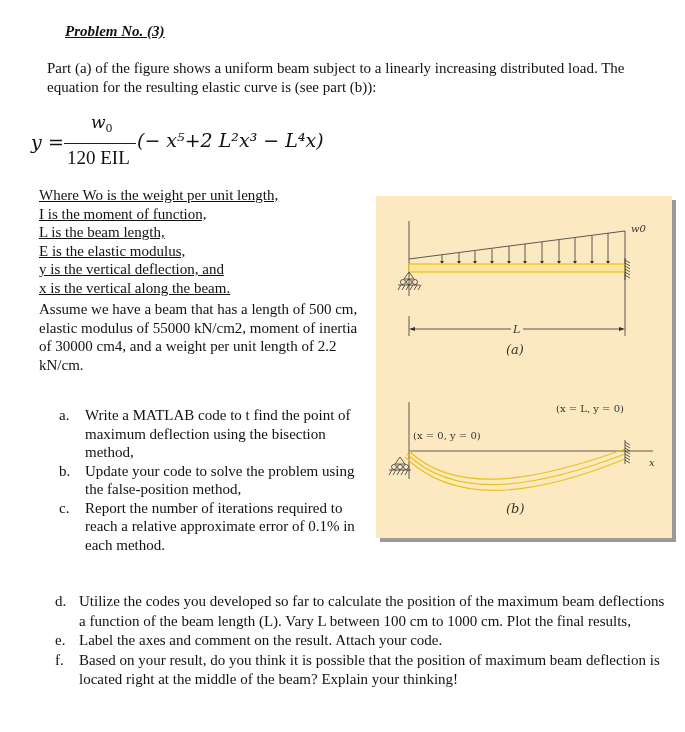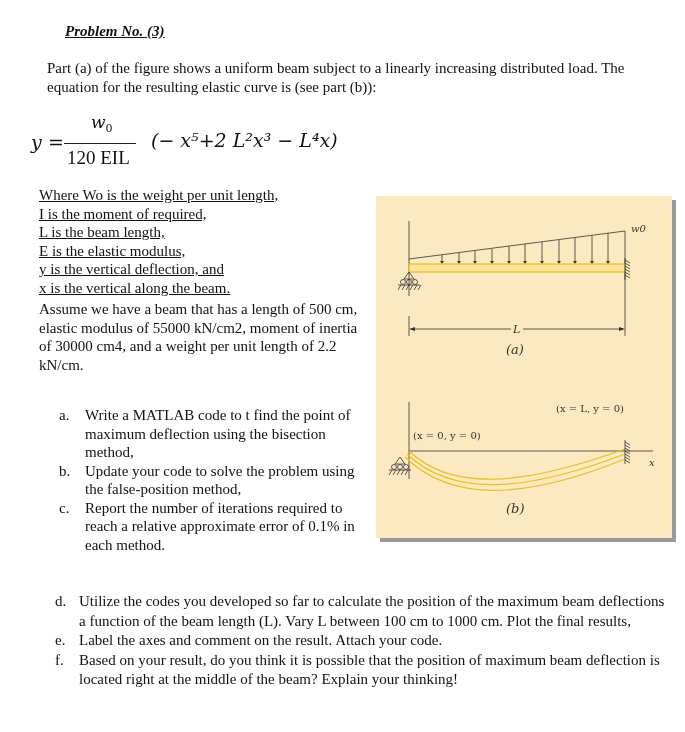--- a/index.html
+++ b/index.html
@@ -9,21 +9,21 @@
   .title { left: 31px; top: 23px; font-size: 15px; font-weight: bold; font-style: italic;
            text-decoration: underline; margin-left: 34px; }
   .intro { left: 31px; top: 59px; width: 630px; font-size: 15px; line-height: 19px; margin-left: 16px; }
   .eq { left: 31px; top: 108px; width: 300px; height: 60px; font-family: "DejaVu Serif", serif; }
   .eq .y { position: absolute; left: 0; top: 23px; font-size: 19px; font-style: italic; }
   .eq .eqs { position: absolute; left: 17px; top: 23px; font-size: 19px; }
   .eq .num { position: absolute; left: 60px; top: 4px; font-size: 17px; font-style: italic; }
   .eq .num sub { font-size: 11px; font-style: normal; }
   .eq .bar { position: absolute; left: 33px; top: 35px; width: 72px; border-top: 1px solid #222; }
   .eq .den { position: absolute; left: 36px; top: 39px; font-size: 19px; font-family: "Liberation Serif", serif; }
-  .eq .paren { position: absolute; left: 120px; top: 21px; font-size: 19px; font-style: italic; white-space: nowrap; }
+  .eq .paren { position: absolute; left: 106px; top: 21px; font-size: 19px; font-style: italic; white-space: nowrap; }
   .defs { left: 39px; top: 186px; font-size: 15px; line-height: 18.5px; text-decoration: underline; }
   .assume { left: 39px; top: 300px; font-size: 15px; line-height: 18.5px; width: 330px; }
   .list1 { left: 59px; top: 406px; font-size: 15px; line-height: 18.5px; width: 310px; }
   .list1 .item, .list2 .item { display: flex; }
   .list1 .lbl { width: 26px; flex: none; }
   .list2 { left: 55px; top: 592px; font-size: 15px; line-height: 19.5px; width: 610px; }
   .list2 .lbl { width: 24px; flex: none; }
   .figure { left: 376px; top: 196px; width: 296px; height: 342px; }
   .fig-shadow { position: absolute; left: 4px; top: 4px; width: 296px; height: 342px; background: #9a9a9a; }
   .fig-bg { position: absolute; left: 0; top: 0; width: 296px; height: 342px; background: #fde9c1; }
@@ -40,21 +40,21 @@
   <span class="y">y</span>
   <span class="eqs">=</span>
   <span class="num"><span>w</span><sub>0</sub></span>
   <span class="bar"></span>
   <span class="den">120 EIL</span>
   <span class="paren">(− x⁵+2 L²x³ − L⁴x)</span>
 </div>
 
 <div class="abs defs">
   <div>Where Wo is the weight per unit length,</div>
-  <div>I is the moment of required,</div>
+  <div>I is the moment of function,</div>
   <div>L is the beam length,</div>
   <div>E is the elastic modulus,</div>
   <div>y is the vertical deflection, and</div>
   <div>x is the vertical along the beam.</div>
 </div>
 
 <div class="abs assume">Assume we have a beam that has a length of 500 cm, elastic modulus of 55000 kN/cm2, moment of inertia of 30000 cm4, and a weight per unit length of 2.2 kN/cm.</div>
 
 <div class="abs list1">
   <div class="item">

